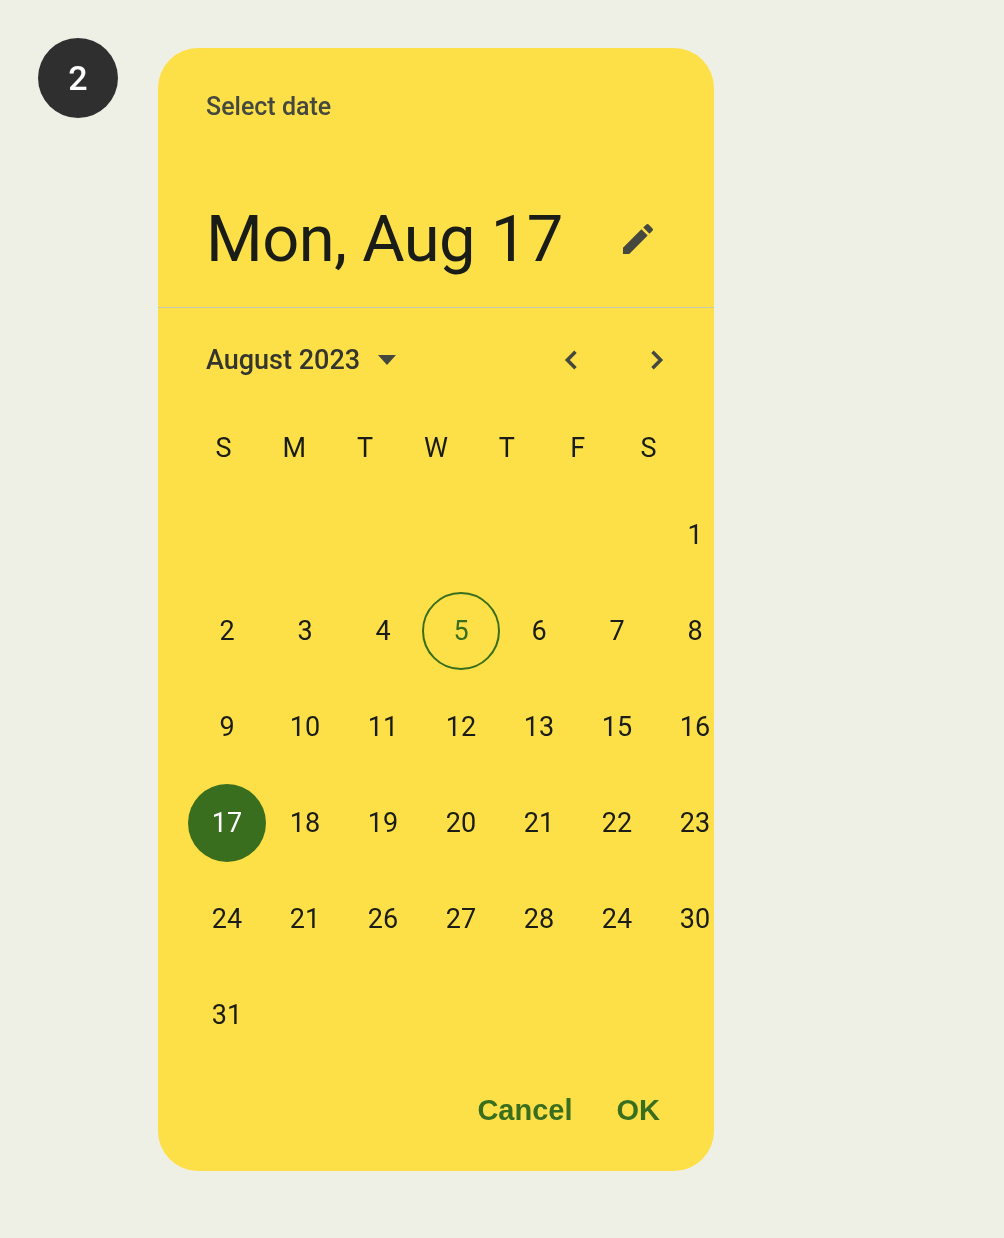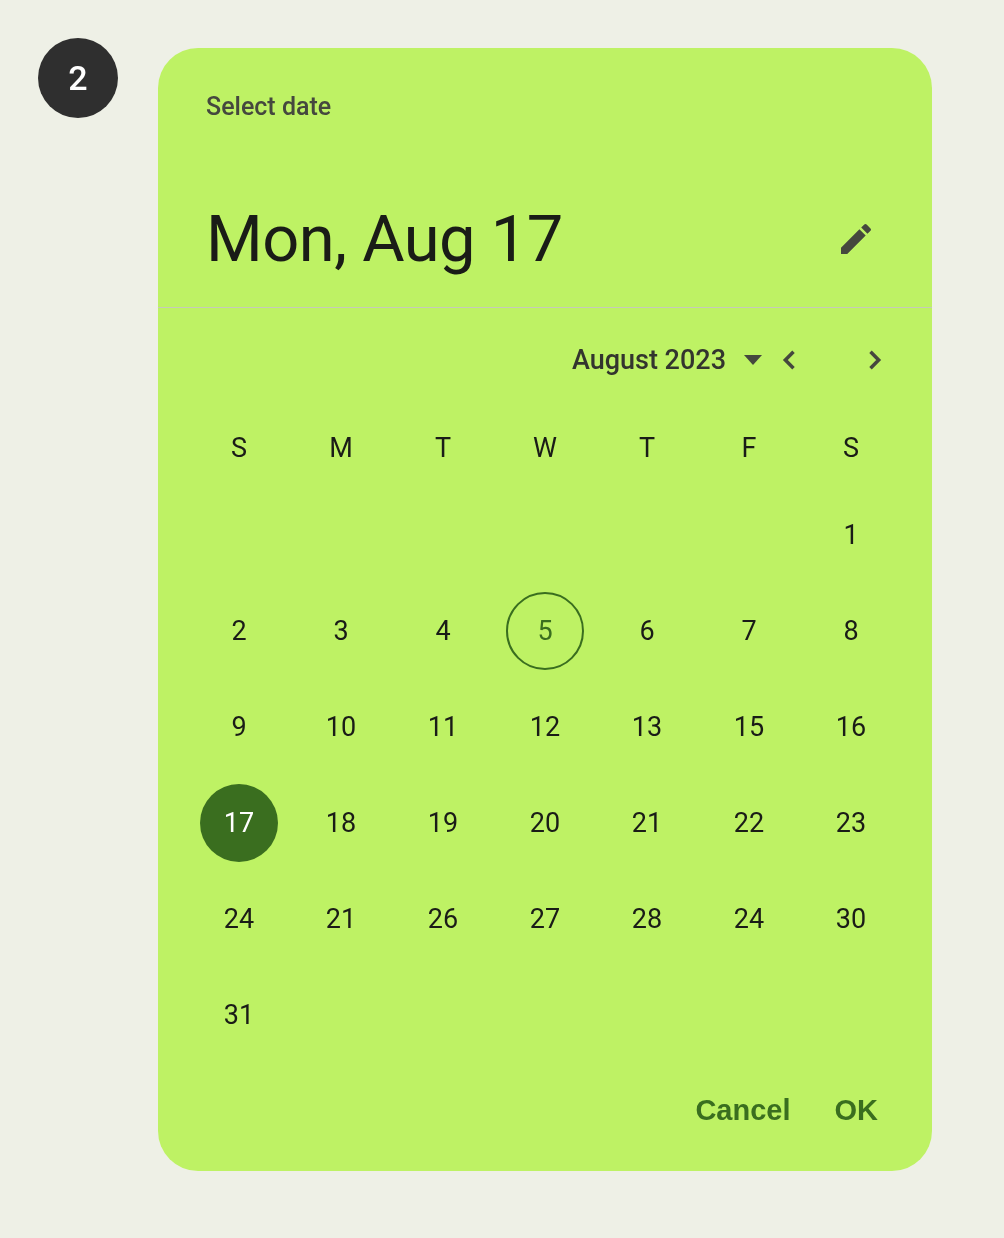--- a/index.html
+++ b/index.html
@@ -26,22 +26,22 @@
     display: flex;
     align-items: center;
     justify-content: center;
     font-size: 34px;
     font-weight: 500;
   }
   .picker {
     position: absolute;
     top: 48px;
     left: 158px;
-    width: 774px;
-    background: #bef264;
+    width: 556px;
+    background: #fde047;
     border-radius: 40px;
     overflow: hidden;
   }
   .picker-header {
     padding: 44px 48px 30px 48px;
     border-bottom: 1px solid #c6cab9;
   }
   .supporting-text {
     font-size: 25px;
     font-weight: 500;
@@ -70,21 +70,21 @@
     border-radius: 50%;
     color: #45483e;
   }
   .edit-icon svg {
     width: 40px;
     height: 40px;
   }
   .controls-row {
     display: flex;
     align-items: center;
-    justify-content: flex-end;
+    justify-content: space-between;
     padding: 24px 30px 10px 48px;
   }
   .month-select {
     display: flex;
     align-items: center;
     gap: 18px;
     cursor: pointer;
   }
   .month-label {
     font-size: 27px;

